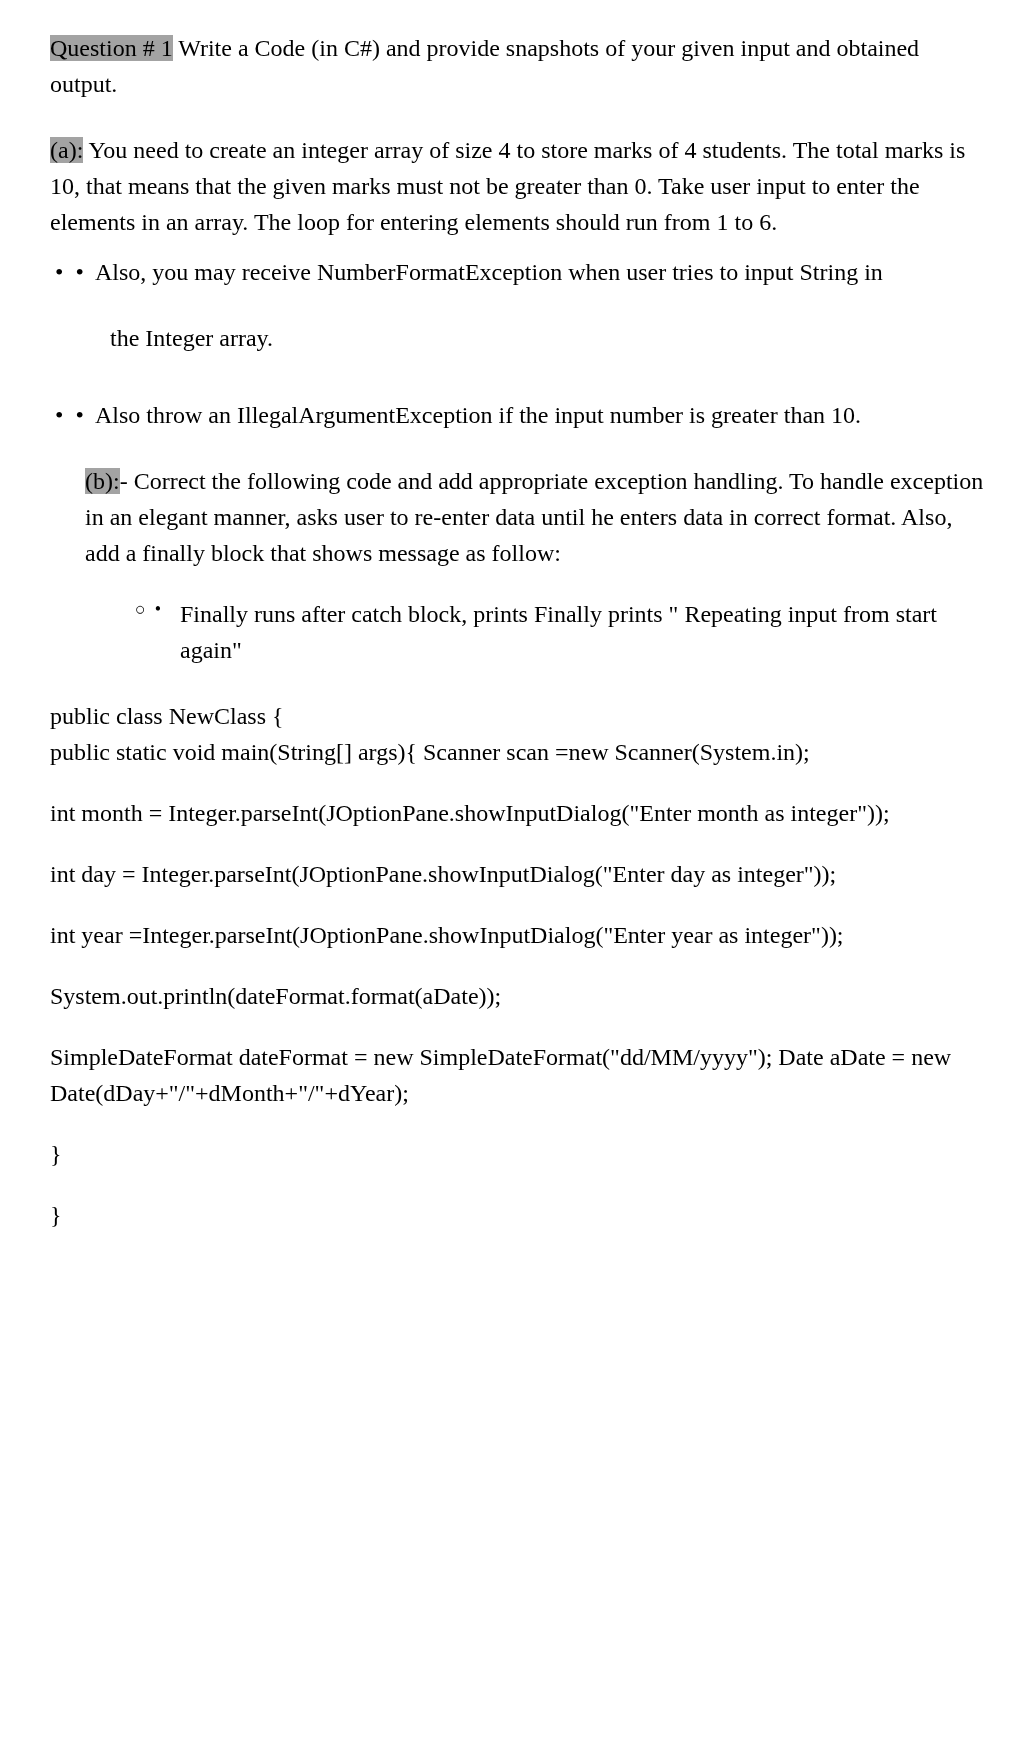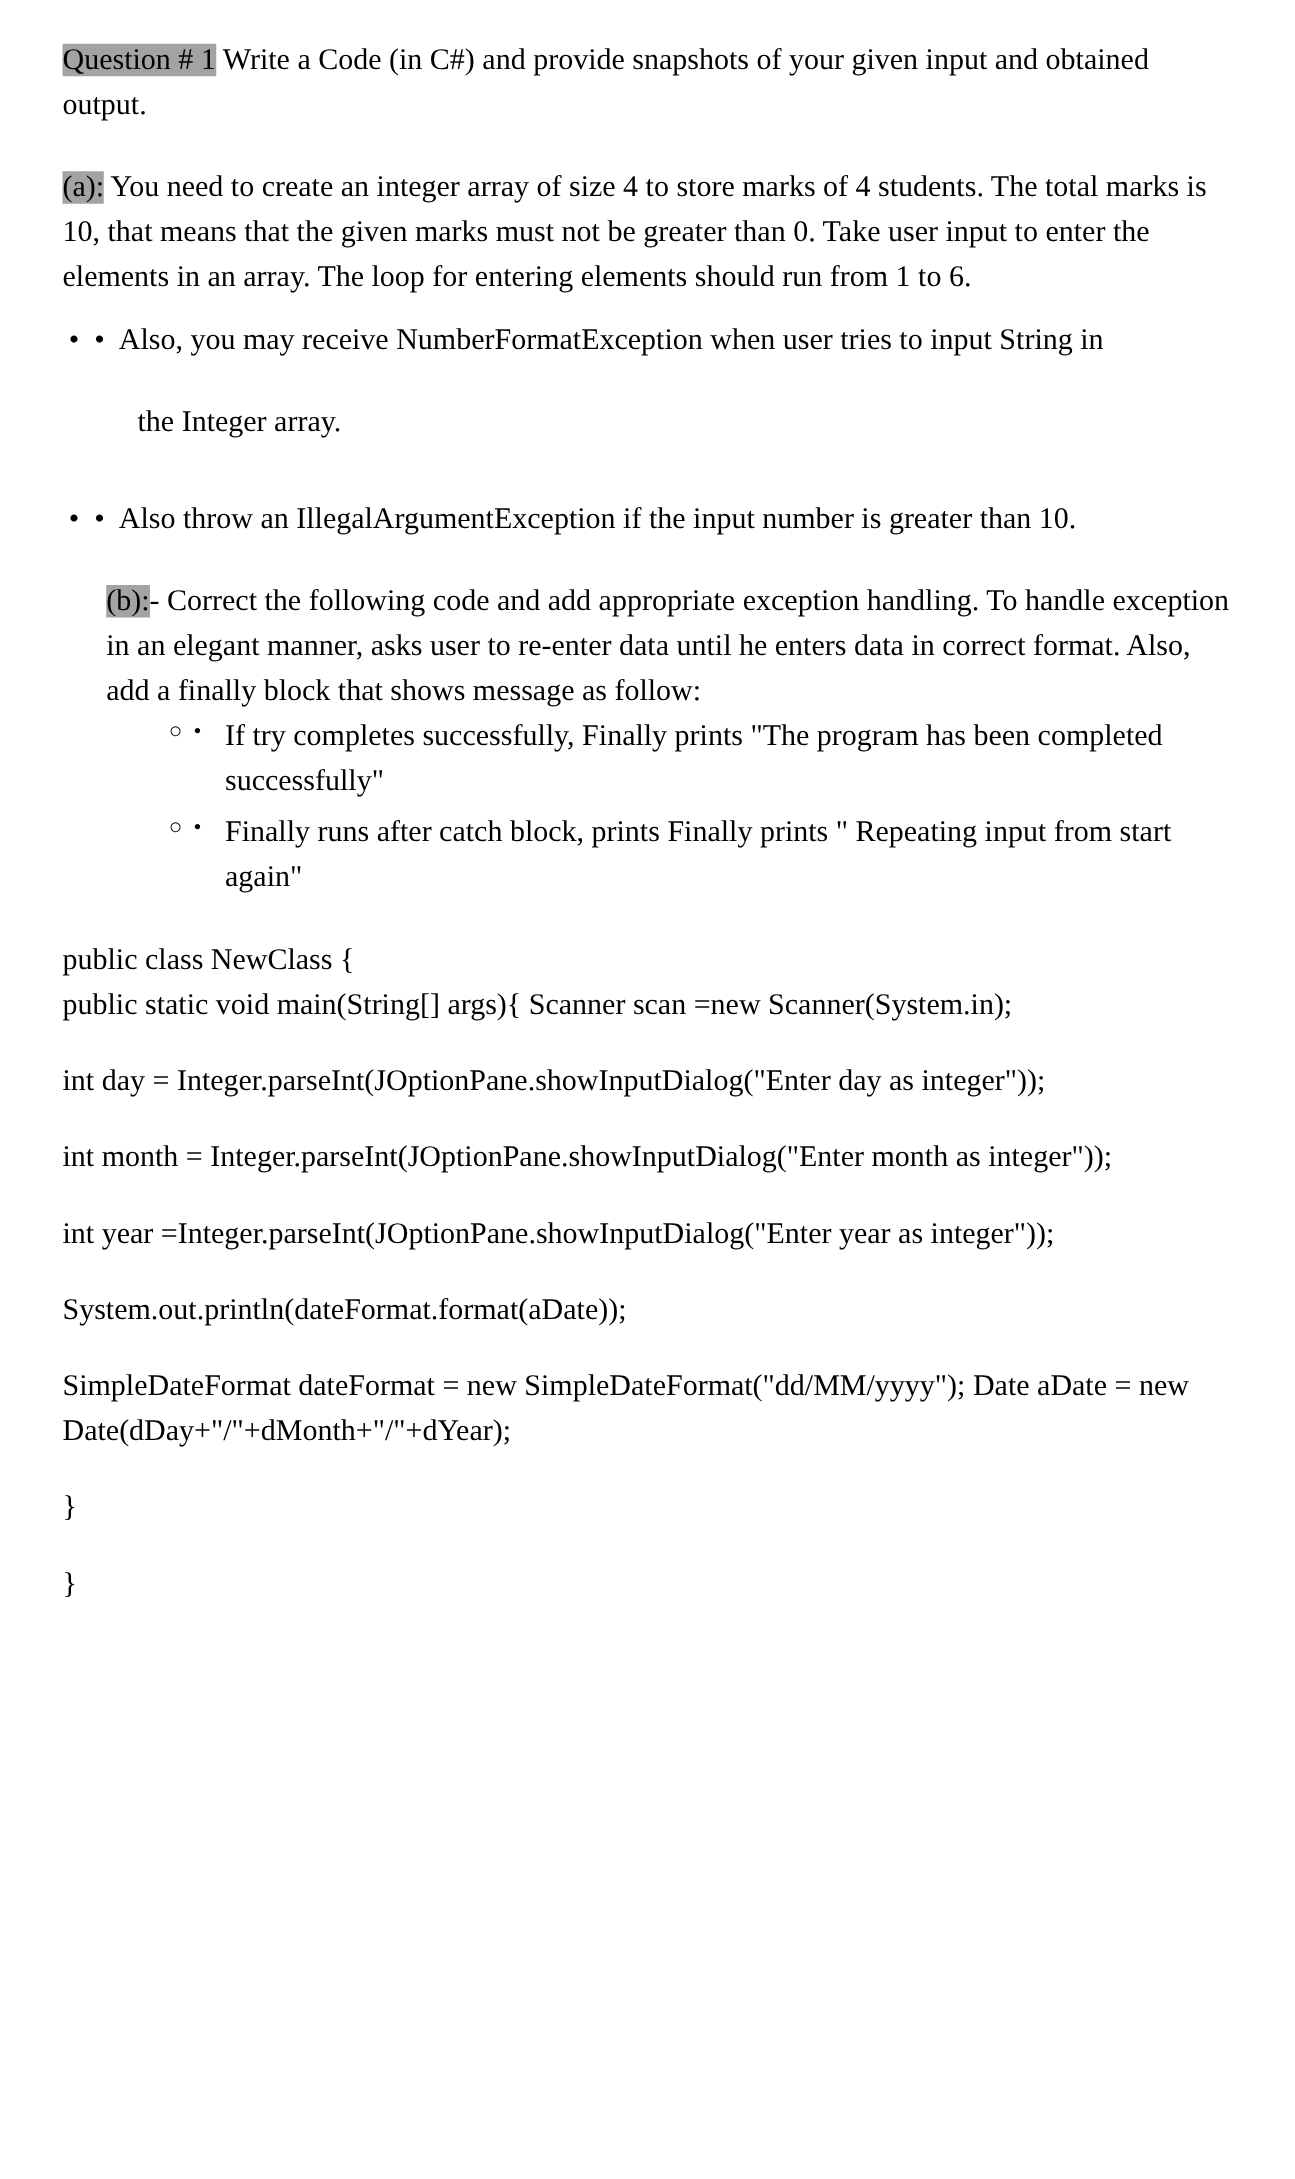--- a/index.html
+++ b/index.html
@@ -38,20 +38,21 @@
       content: "•\00a0\00a0•";
       position: absolute;
       left: -40px;
     }
     .continuation {
       padding-left: 60px;
       margin-bottom: 41px;
     }
     .indented-para {
       padding-left: 35px;
+      margin-bottom: 25px;
     }
     .sub-bullet-list {
       list-style: none;
       padding-left: 130px;
       margin-bottom: 30px;
     }
     .sub-bullet-list > li {
       margin-bottom: 5px;
       position: relative;
     }
@@ -99,30 +100,27 @@
 <ul class="bullet-list">
   <li><span class="bullet-text"> Also throw an IllegalArgumentException if the input number is greater than 10.</span></li>
 </ul>
 
 <div class="indented-para">
   <span class="highlight">(b):</span><span>- Correct the following code and add appropriate exception handling. To handle exception in an elegant manner, asks user to re-enter data until he enters data in correct format. Also, add a finally block that shows message as follow:</span>
 </div>
 
 <ul class="sub-bullet-list">
   <li>
-      <span class="sub-text"> If try completes successfully, Finally prints "The program has been completed successfully"</span>
-    </li>
-  <li>
       <span class="sub-text"> Finally runs after catch block, prints Finally prints " Repeating input from start again"</span>
     </li>
 </ul>
 
 <div class="code-block">
   <div class="code-line"> public class NewClass {</div>
   <div class="code-line code-gap">public static void main(String[] args){ Scanner scan =new Scanner(System.in);</div>
+  <div class="code-line code-gap">int month = Integer.parseInt(JOptionPane.showInputDialog("Enter month as integer"));</div>
   <div class="code-line code-gap">int day = Integer.parseInt(JOptionPane.showInputDialog("Enter day as integer"));</div>
-  <div class="code-line code-gap">int month = Integer.parseInt(JOptionPane.showInputDialog("Enter month as integer"));</div>
   <div class="code-line code-gap">int year =Integer.parseInt(JOptionPane.showInputDialog("Enter year as integer"));</div>
   <div class="code-line code-gap">System.out.println(dateFormat.format(aDate));</div>
   <div class="code-line code-gap">SimpleDateFormat dateFormat = new SimpleDateFormat("dd/MM/yyyy"); Date aDate = new Date(dDay+"/"+dMonth+"/"+dYear);</div>
   <div class="code-line code-gap"> }</div>
   <div class="code-line">}</div>
 </div>
 
 </body></html>

